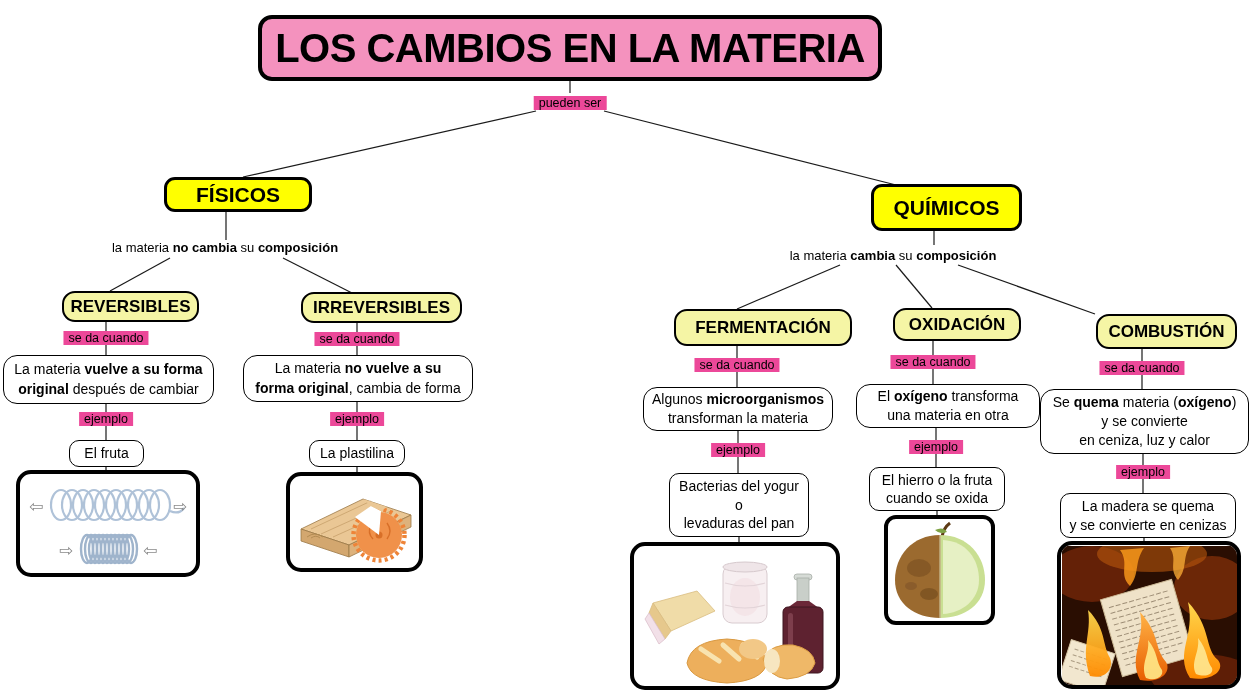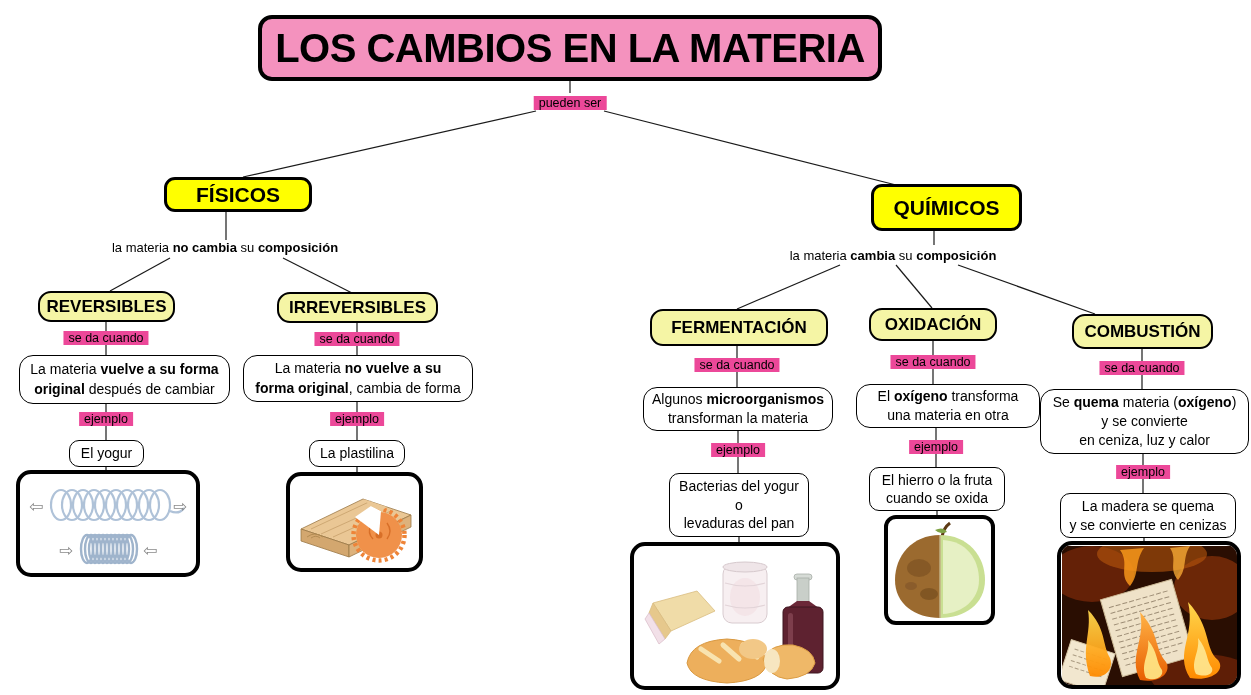--- a/index.html
+++ b/index.html
@@ -3,21 +3,21 @@
 <meta charset="utf-8">
 <style>
   * { box-sizing: border-box; margin: 0; padding: 0; }
   html,body { background:#fff; }
   body { font-family: "Liberation Sans", "DejaVu Sans", sans-serif; color:#000; }
   .canvas { position:relative; width:1251px; height:695px; background:#fff; overflow:hidden; }
   .lines { position:absolute; left:0; top:0; }
   .box { position:absolute; display:flex; align-items:center; justify-content:center; text-align:center; }
   .title { background:#F492BE; border:4px solid #000; border-radius:14px; font-size:40px; font-weight:800; letter-spacing:-0.5px;margin-top:10px; }
   .cat { background:#FFFF00; border:3px solid #000; border-radius:11px; font-weight:700; font-size:21px;margin-left:12px; }
-  .sub { background:#F5F5A5; border:2.5px solid #000; border-radius:13px; font-weight:700; font-size:17px; }
+  .sub { background:#F5F5A5; border:2.5px solid #000; border-radius:13px; font-weight:700; font-size:17px;margin-left:24px; }
   .desc { background:#fff; border:1.6px solid #000; border-radius:14px; font-size:14px; line-height:1.36; flex-direction:column; padding:2px 3px; }
   .ex  { background:#fff; border:1.6px solid #000; border-radius:10px; font-size:14px; line-height:1.32; flex-direction:column; padding:0 2px; }
   .dline { white-space:nowrap; }
   .clabel { position:absolute; transform:translateX(-50%); font-size:12.5px; background:#ec4899; padding:0 5px; white-space:nowrap; }
   .note { position:absolute; transform:translateX(-50%); font-size:13px; background:#fff; padding:0 5px; white-space:nowrap; }
   .frame { position:absolute; border:4.5px solid #000; border-radius:15px; background:#fff; overflow:hidden; display:flex; align-items:center; justify-content:center; }
   b { font-weight:700; }
 </style>
 </head>
 <body>
@@ -57,26 +57,26 @@
   <div class="box title" style="left:258px;top:5px;width:624px;height:66px">LOS CAMBIOS EN LA MATERIA</div>
 
   <div class="clabel" style="left:570px;top:96px">pueden ser</div>
 
   <div class="box cat" style="left:152px;top:177px;width:148px;height:35px">FÍSICOS</div>
 
   <div class="note" style="left:225px;top:240px"><span>la materia </span><b>no cambia</b><span> su </span><b>composición</b></div>
 
   <div class="box sub" style="left:38px;top:291px;width:137px;height:31px">REVERSIBLES</div>
   <div class="clabel" style="left:106px;top:331px">se da cuando</div>
-  <div class="box desc" style="left:19px;top:355px;width:211px;height:49px">
+  <div class="box desc" style="left:3px;top:355px;width:211px;height:49px">
     <div class="dline"><span>La materia </span><b>vuelve a su forma</b></div>
     <div class="dline"><b>original</b><span> después de cambiar</span></div>
   </div>
   <div class="clabel" style="left:106px;top:412px">ejemplo</div>
-  <div class="box ex" style="left:69px;top:440px;width:75px;height:27px">El yogur</div>
+  <div class="box ex" style="left:69px;top:440px;width:75px;height:27px">El fruta</div>
 
   <div class="frame" style="left:16px;top:470px;width:184px;height:107px">
     <svg width="175" height="98" viewBox="0 0 175 98">
       <g stroke="#AFC2D8" stroke-width="2.2" fill="none">
         <ellipse cx="40" cy="30" rx="10" ry="15"></ellipse>
           <ellipse cx="51" cy="30" rx="10" ry="15"></ellipse>
         <ellipse cx="62" cy="30" rx="10" ry="15"></ellipse>
           <ellipse cx="73" cy="30" rx="10" ry="15"></ellipse>
         <ellipse cx="84" cy="30" rx="10" ry="15"></ellipse>
           <ellipse cx="95" cy="30" rx="10" ry="15"></ellipse>

